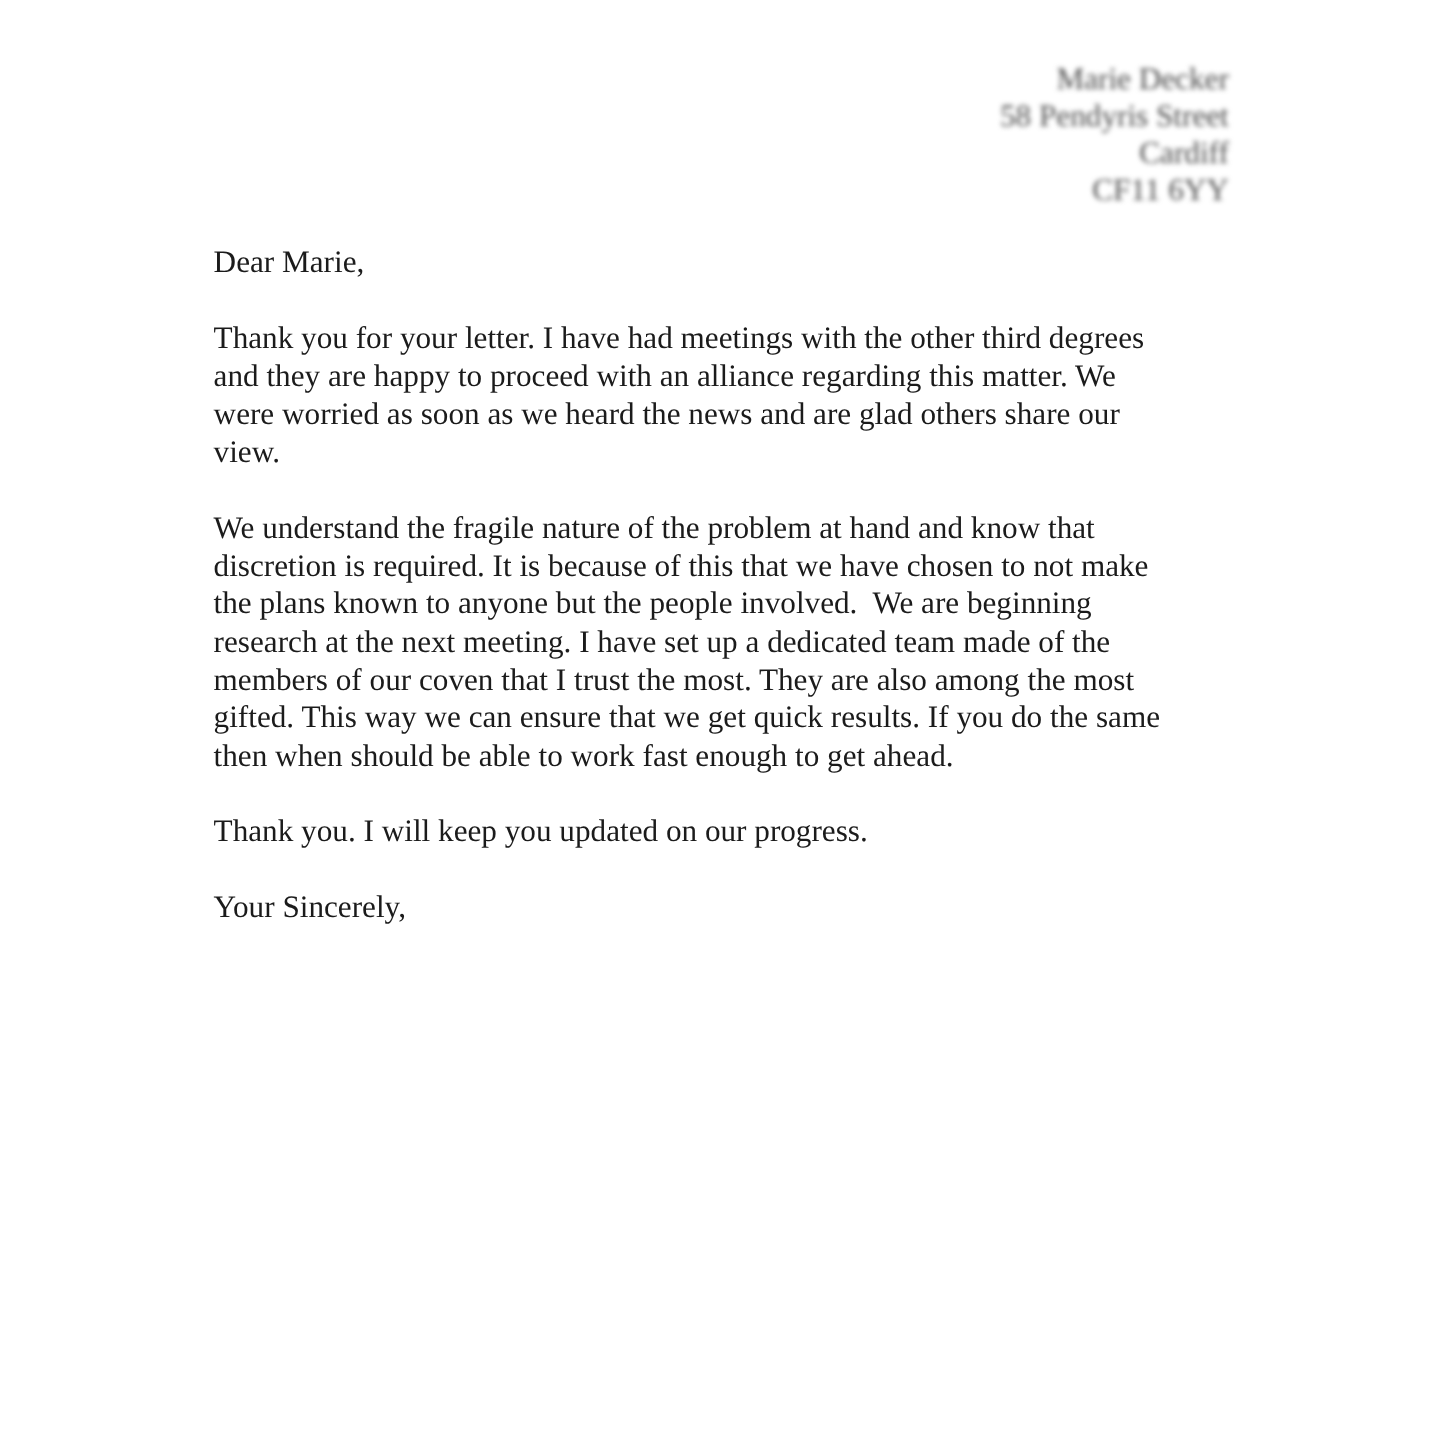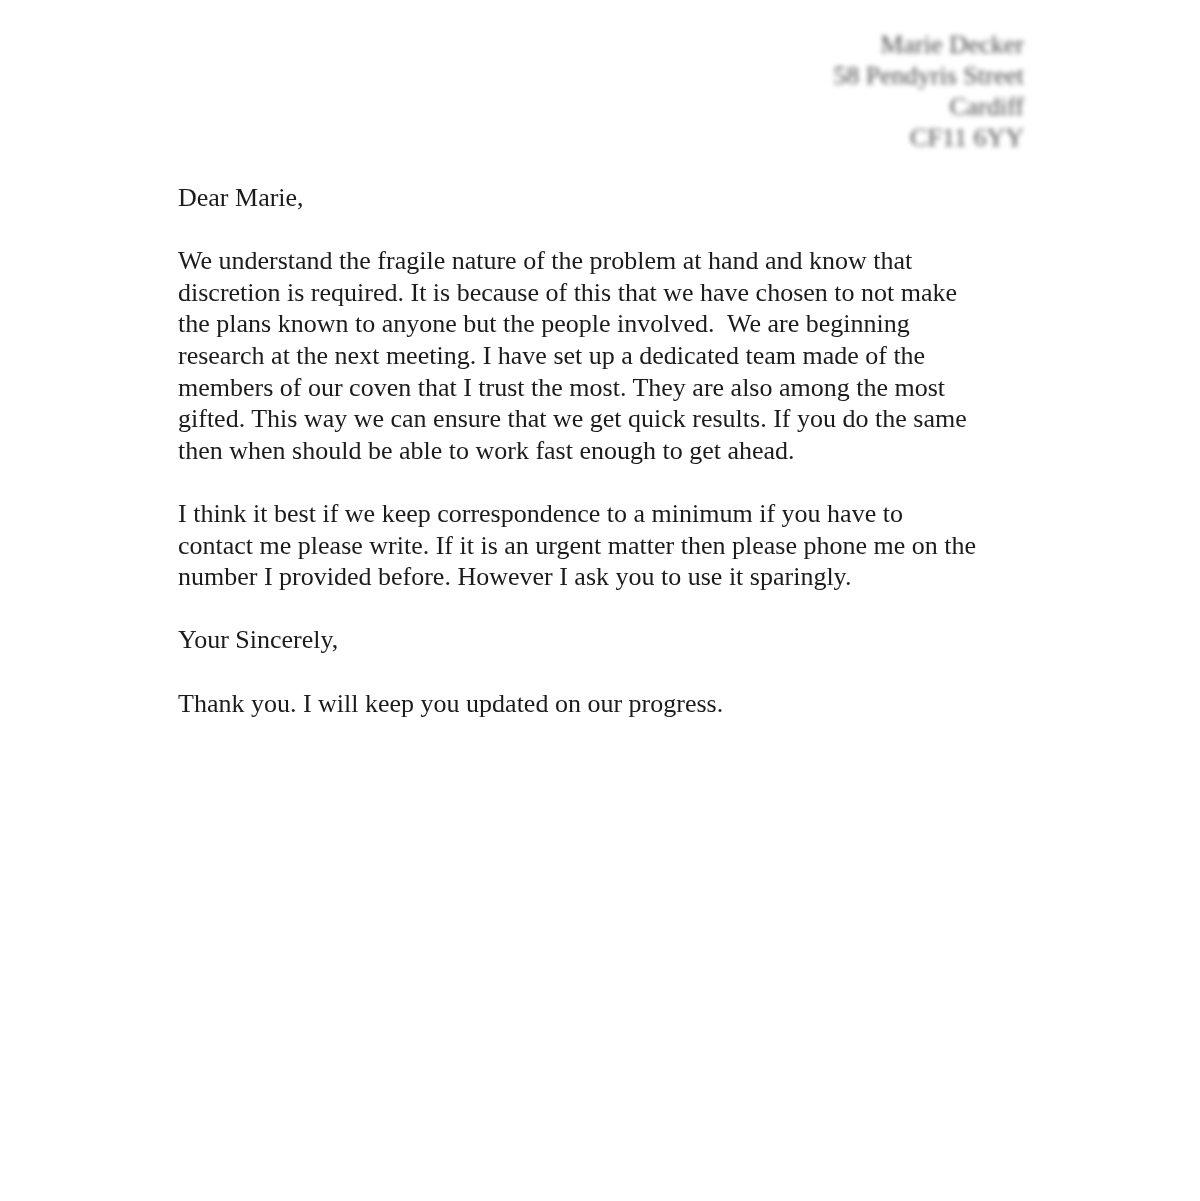--- a/index.html
+++ b/index.html
@@ -11,20 +11,21 @@
     height: 1201px;
     background: #ffffff;
     position: relative;
     overflow: hidden;
     font-family: "Liberation Serif", "DejaVu Serif", serif;
   }
   .page {
     position: absolute;
     inset: 0;
     background: #ffffff;
+    margin-top: 21px;
   }
   .address-block {
     position: absolute;
     top: 29px;
     right: 176px;
     text-align: right;
     font-size: 26px;
     line-height: 31px;
     color: #4c4c4c;
     filter: blur(2.4px);
@@ -50,34 +51,35 @@
 <div class="page">
 
   <div class="address-block">Marie Decker
 58 Pendyris Street
 Cardiff
 CF11 6YY</div>
 
   <div class="letter-body">
     <p>Dear Marie,</p>
 
+    <p>Thank you for your letter. I have had meetings with the other third degrees
+and they are happy to proceed with an alliance regarding this matter. We
+were worried as soon as we heard the news and are glad others share our
+view.</p>
 
     <p>We understand the fragile nature of the problem at hand and know that
 discretion is required. It is because of this that we have chosen to not make
 the plans known to anyone but the people involved.  We are beginning
 research at the next meeting. I have set up a dedicated team made of the
 members of our coven that I trust the most. They are also among the most
 gifted. This way we can ensure that we get quick results. If you do the same
 then when should be able to work fast enough to get ahead.</p>
 
-    <p>I think it best if we keep correspondence to a minimum if you have to
-contact me please write. If it is an urgent matter then please phone me on the
-number I provided before. However I ask you to use it sparingly.</p>
 
 
 
+    <p>Thank you. I will keep you updated on our progress.</p>
+
     <p>Your Sincerely,</p>
-
-    <p>Thank you. I will keep you updated on our progress.</p>
 
   </div>
 
 </div>
 
 </body></html>

